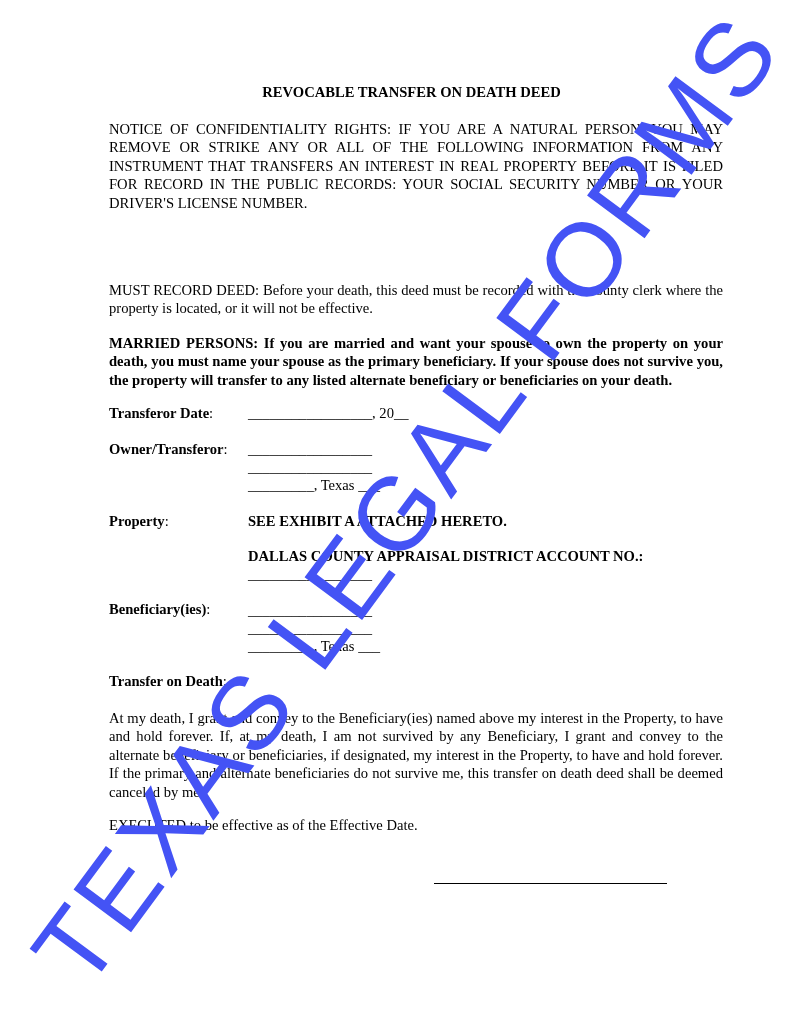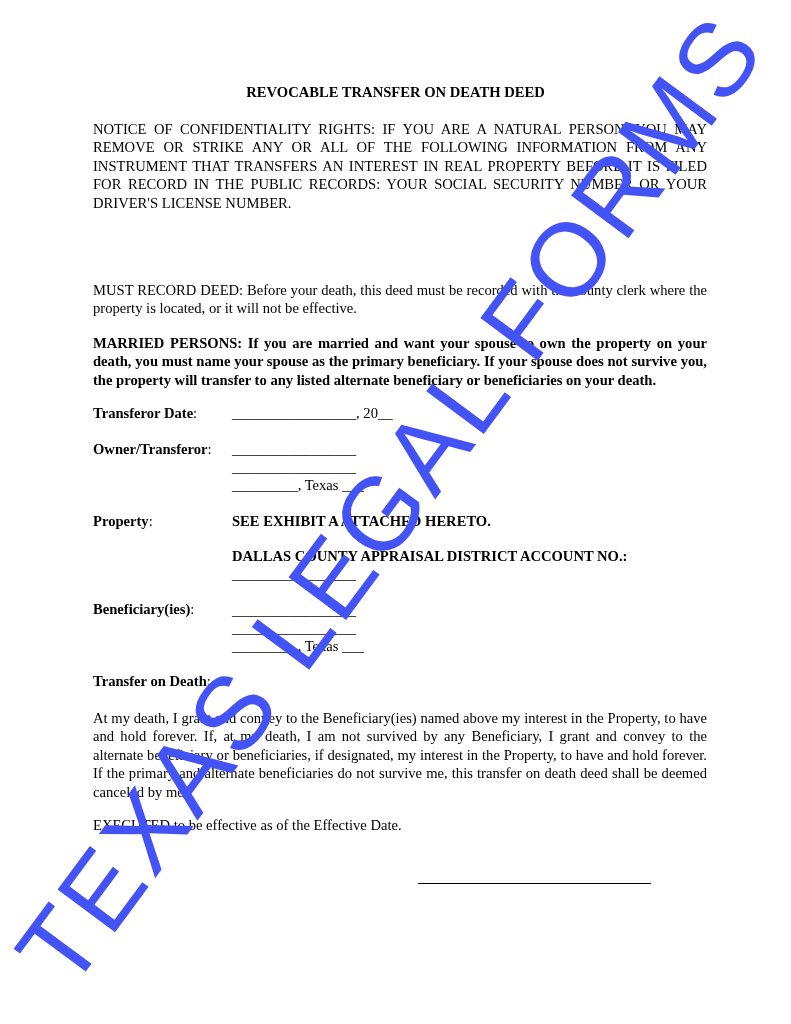--- a/index.html
+++ b/index.html
@@ -1,20 +1,20 @@
 <!DOCTYPE html>
 <html><head>
 <meta charset="utf-8">
 <style>
   html, body { margin: 0; padding: 0; }
   body {
     width: 791px; height: 1024px; background: #ffffff; position: relative; overflow: hidden;
     font-family: "Liberation Serif", serif; color: #000; font-size: 14.6px;
   }
-  .page { position: absolute; left: 0; top: 0; width: 744px; height: 1024px; }
+  .page { position: absolute; left: 16px; top: 0; width: 744px; height: 1024px; }
   .title {
     position: absolute; left: 0; width: 791px; top: 84px; text-align: center;
     font-weight: bold; font-size: 14.6px;
   }
   .para {
     position: absolute; left: 93px; width: 614px; text-align: justify;
     line-height: 18.4px; margin: 0;
   }
   .para.last-left { text-align-last: left; }
   .label {

